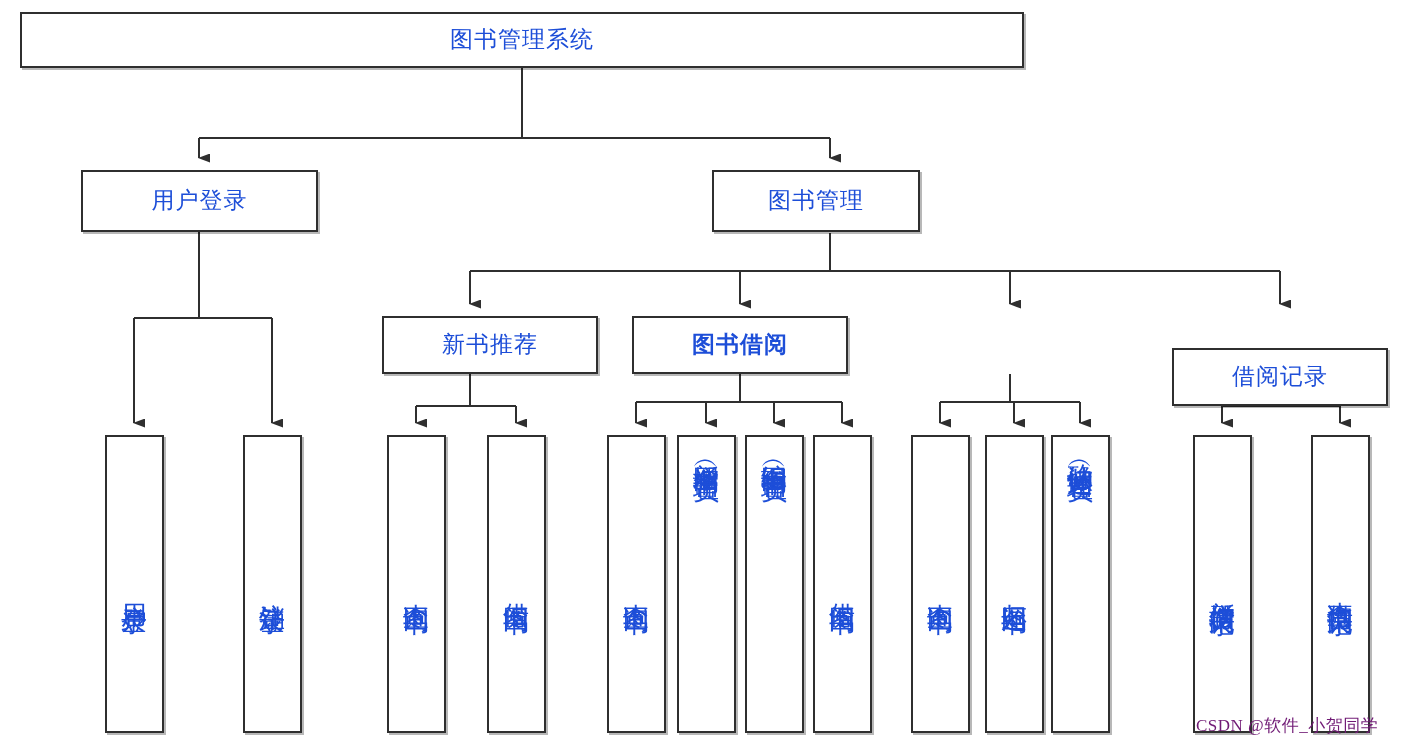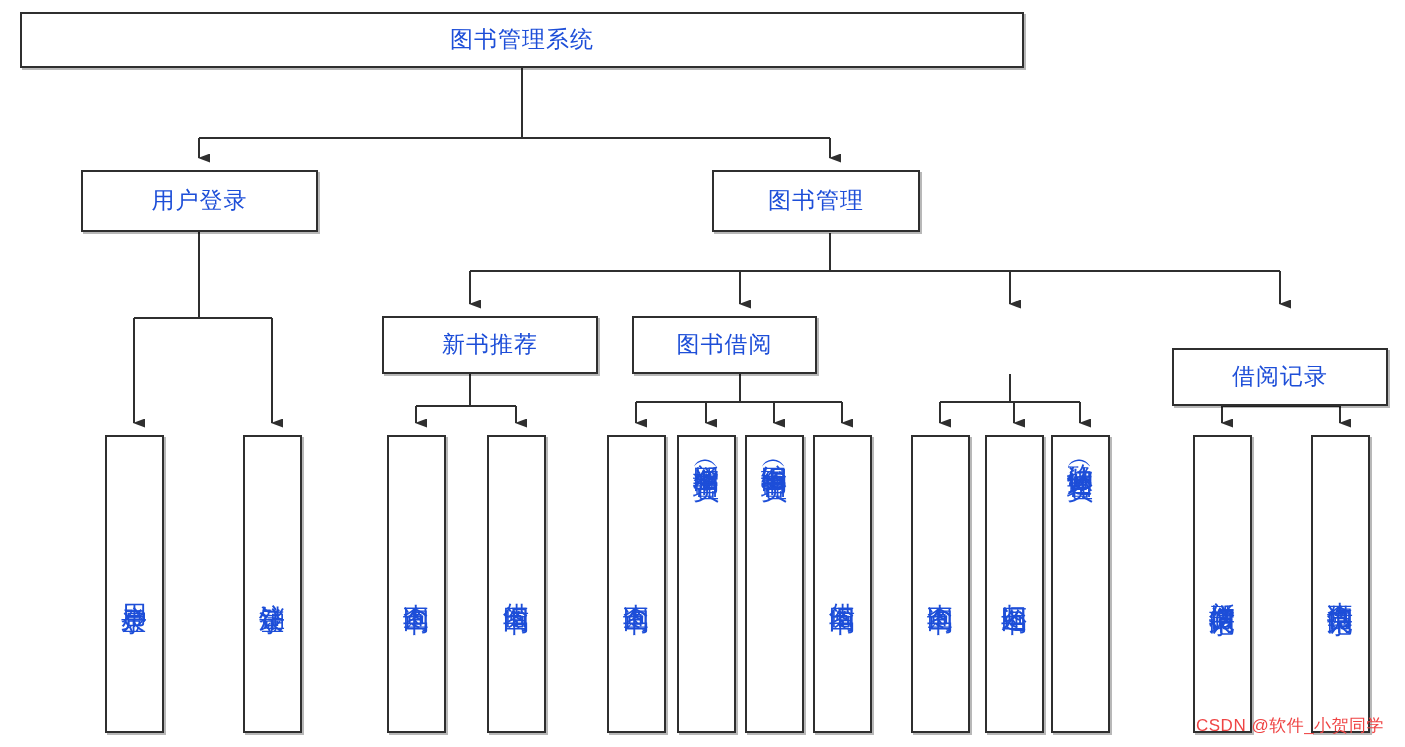--- a/index.html
+++ b/index.html
@@ -56,25 +56,26 @@
     letter-spacing: 2px;
     line-height: 1;
     margin: 0 auto;
   }
   .node-box.vertical.center .node-label {
     margin-top: auto;
     margin-bottom: auto;
   }
   .watermark {
     position: absolute;
-    color: #ef4444;
+    color: #701a75;
     font-size: 17px;
     letter-spacing: 0.5px;
     white-space: nowrap;
     user-select: none;
+    font-family: Liberation Serif, serif;
   }
 </style>
 </head>
 <body>
 
 <div id="diagram-root">
 
   <svg class="diagram-canvas" viewBox="0 0 1405 747" xmlns="http://www.w3.org/2000/svg">
     <defs>
       <marker id="arrowhead" markerWidth="9" markerHeight="12" refX="4.5" refY="11" orient="auto" markerUnits="userSpaceOnUse">
@@ -132,21 +133,21 @@
   <div class="node-box horizontal" id="box-l2-0" style="left: 81px; top: 170px; width: 237px; height: 62px;">
     <span class="node-label">用户登录</span>
   </div>
   <div class="node-box horizontal" id="box-l2-1" style="left: 712px; top: 170px; width: 208px; height: 62px;">
     <span class="node-label">图书管理</span>
   </div>
 
   <div class="node-box horizontal" id="box-l3-0" style="left: 382px; top: 316px; width: 216px; height: 58px;">
     <span class="node-label">新书推荐</span>
   </div>
-  <div class="node-box horizontal" id="box-l3-1" style="left: 632px; top: 316px; width: 185px; height: 58px;">
+  <div class="node-box horizontal" id="box-l3-1" style="left: 632px; top: 316px; width: 216px; height: 58px; font-weight: bold;">
     <span class="node-label">图书借阅</span>
   </div>
   <div class="node-box horizontal" id="box-l3-3" style="left: 1172px; top: 316px; width: 216px; height: 58px; margin-top: 32px;">
     <span class="node-label">借阅记录</span>
   </div>
 
   <div class="node-box vertical center" id="box-leaf-0" style="left: 105px; top: 435px; width: 59px; height: 298px;">
     <span class="node-label">用户登录</span>
   </div>
   <div class="node-box vertical center" id="box-leaf-1" style="left: 243px; top: 435px; width: 59px; height: 298px;">

